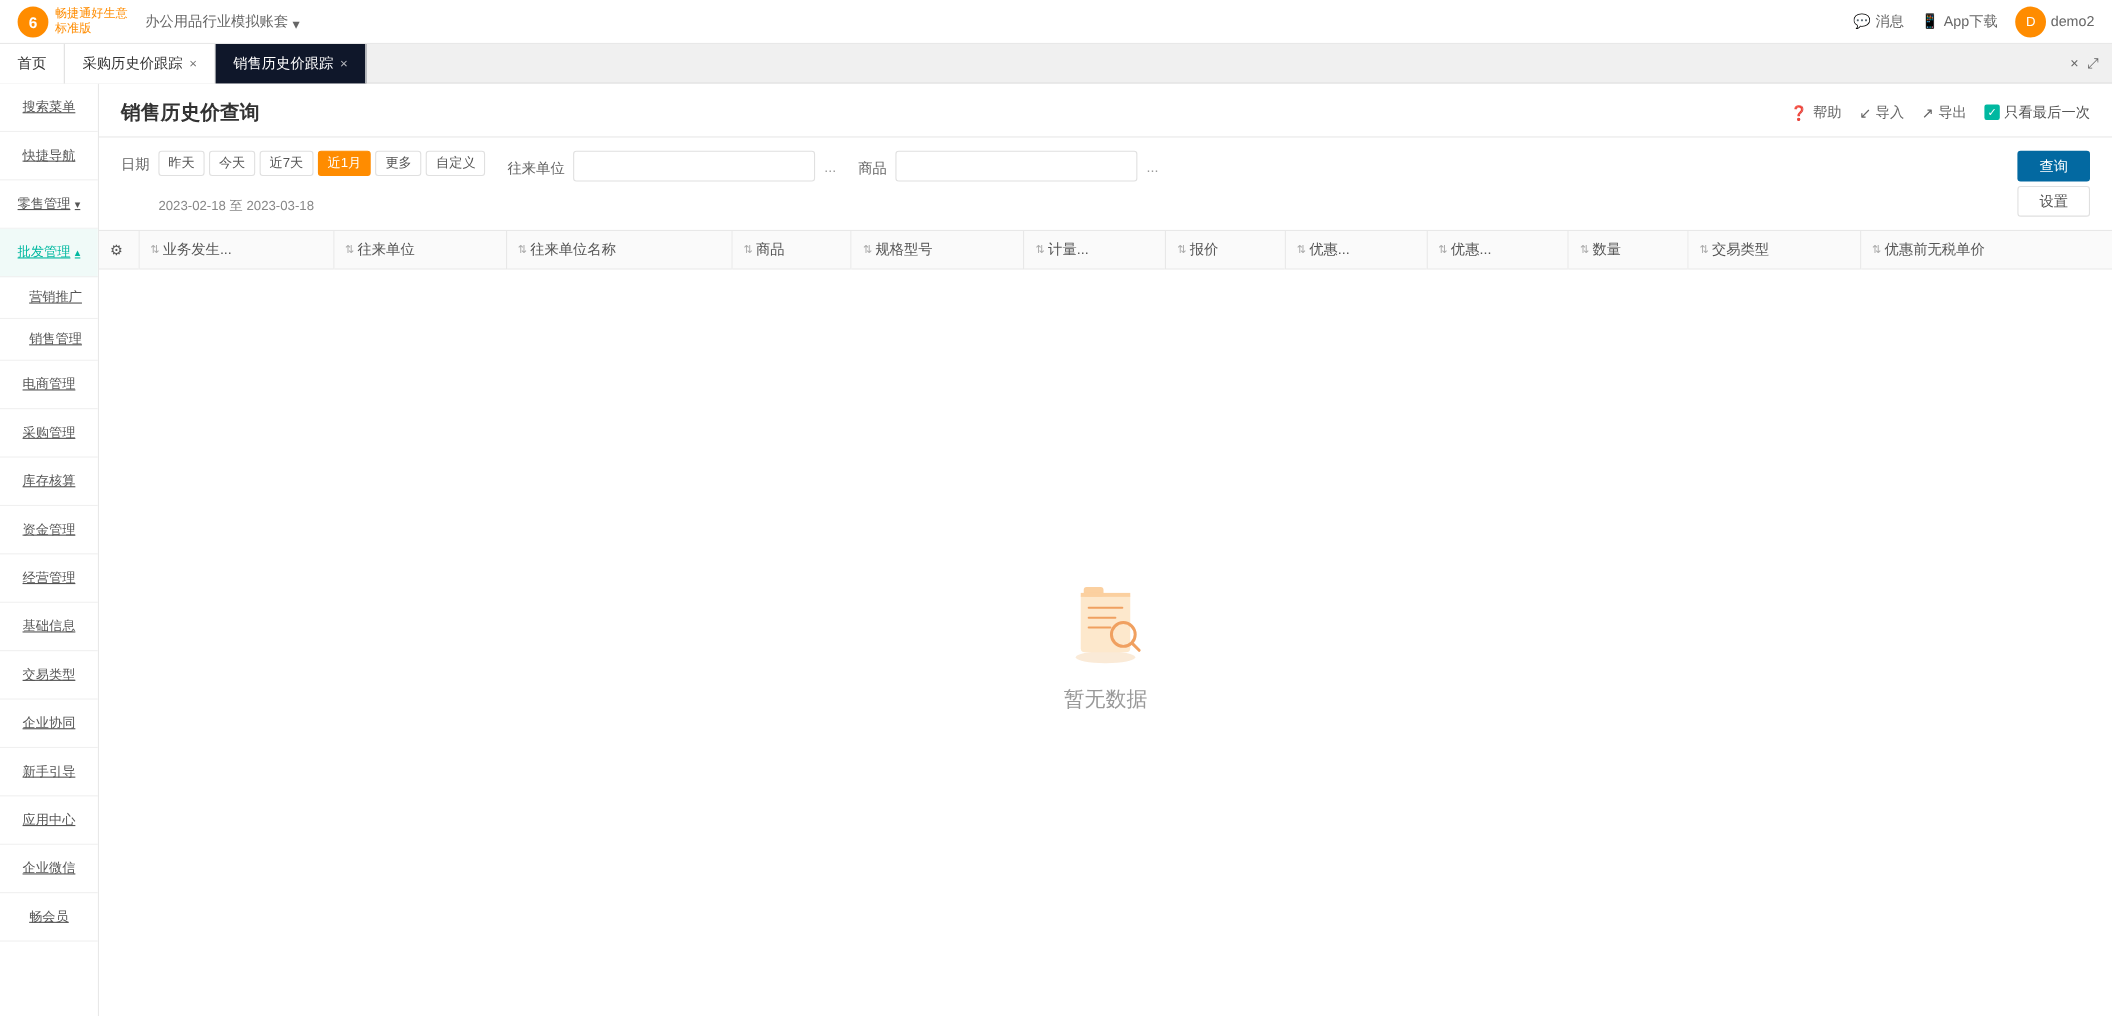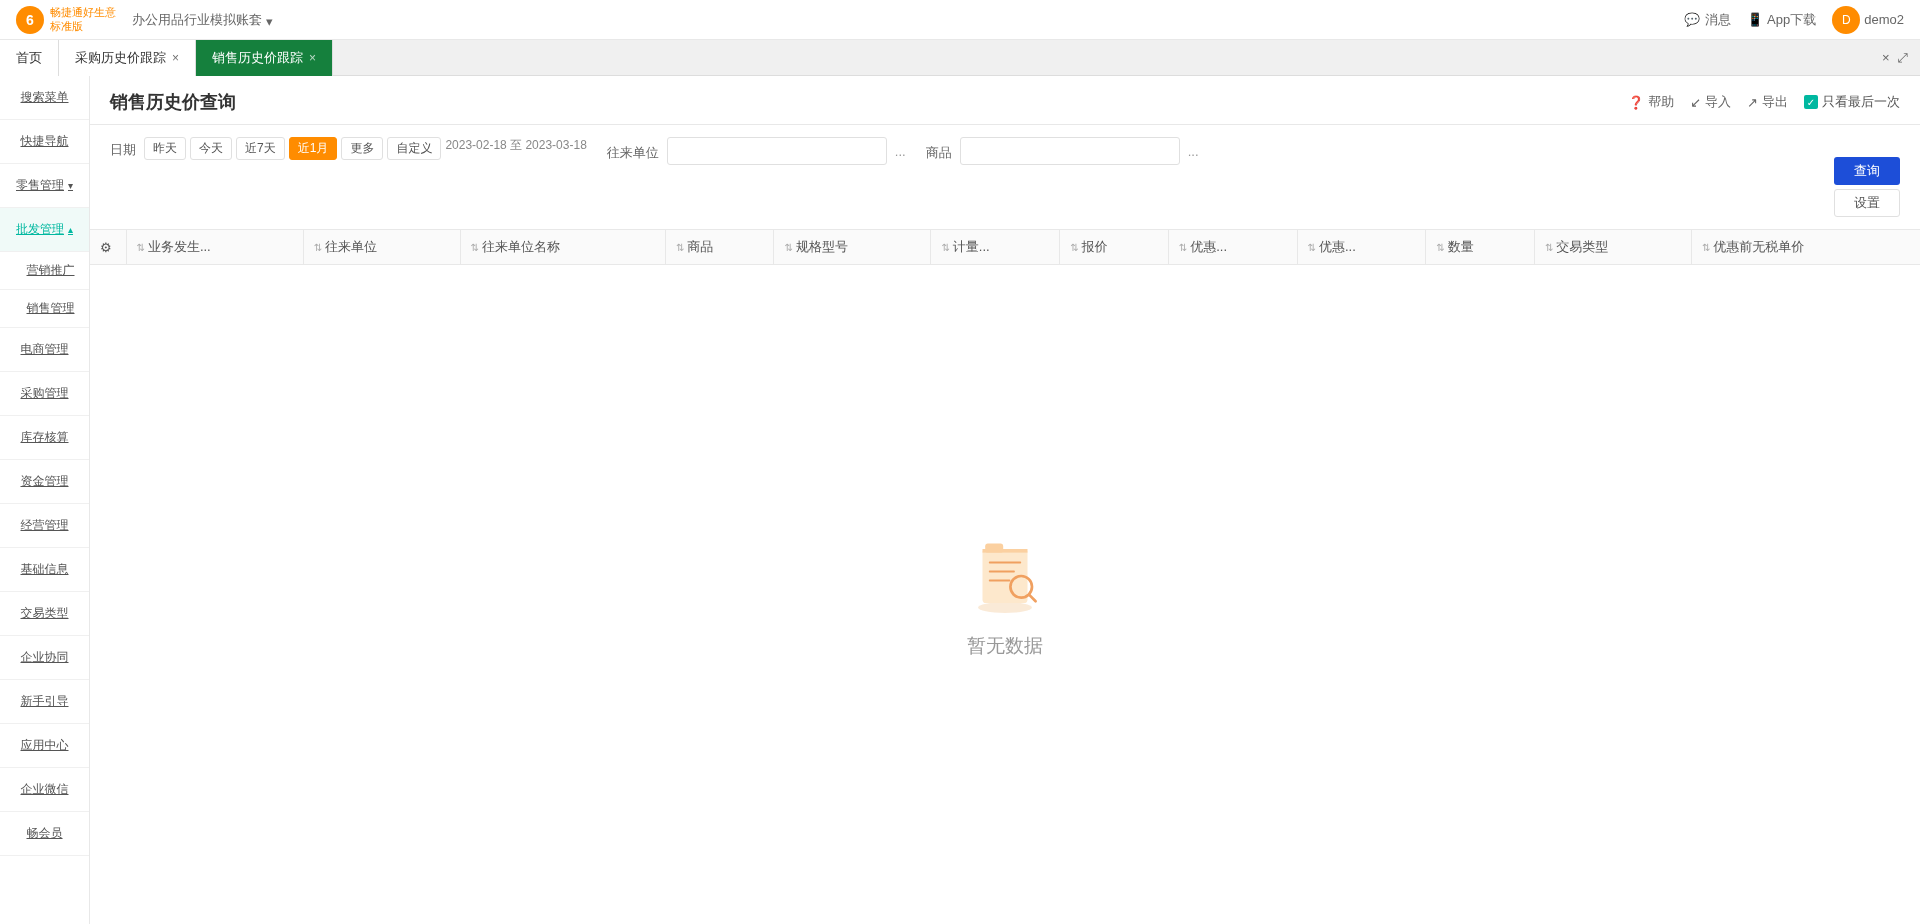--- a/index.html
+++ b/index.html
@@ -98,21 +98,21 @@
       border-right: 1px solid #ddd;
       background: #f0f0f0;
       color: #666;
       white-space: nowrap;
     }
     .tab.home {
       background: #fff;
       color: #333;
     }
     .tab.active {
-      background: #15803d;
+      background: #0f172a;
       color: #fff;
     }
     .tab.inactive {
       background: #fff;
       color: #333;
     }
     .tab-close {
       font-size: 12px;
       color: inherit;
       opacity: 0.7;
@@ -225,22 +225,22 @@
       gap: 8px;
     }
     .filter-label {
       font-size: 13px;
       color: #666;
       white-space: nowrap;
       padding-top: 4px;
     }
     .date-filter {
       display: flex;
-      flex-direction: row;
-      gap: 4px;
+      flex-direction: column;
+      gap: 19px;
       justify-content: flex-end;
     }
     .date-options {
       display: flex;
       align-items: center;
       gap: 4px;
     }
     .date-btn {
       padding: 2px 8px;
       border: 1px solid #e0e0e0;
@@ -278,28 +278,27 @@
       font-size: 13px;
       cursor: pointer;
     }
     .filter-actions {
       display: flex;
       flex-direction: column;
       gap: 4px;
       margin-left: auto;
     }
     .btn-query {
-      background: #1d4ed8;
+      background: #0369a1;
       color: #fff;
       border: none;
       border-radius: 3px;
       padding: 5px 20px;
       font-size: 13px;
       cursor: pointer;
-      margin-top: 20px;
     }
     .btn-settings {
       background: #fff;
       color: #555;
       border: 1px solid #e0e0e0;
       border-radius: 3px;
       padding: 4px 16px;
       font-size: 13px;
       cursor: pointer;
       text-align: center;

